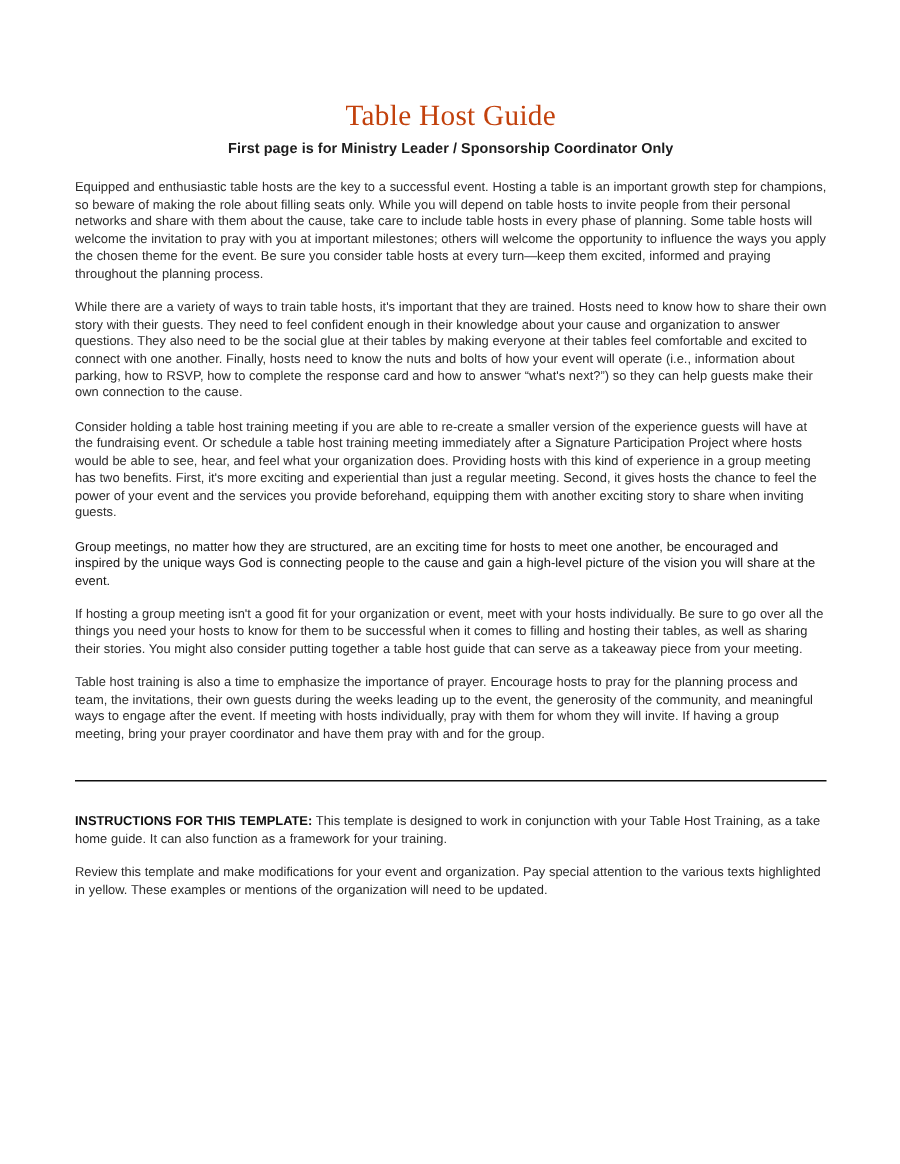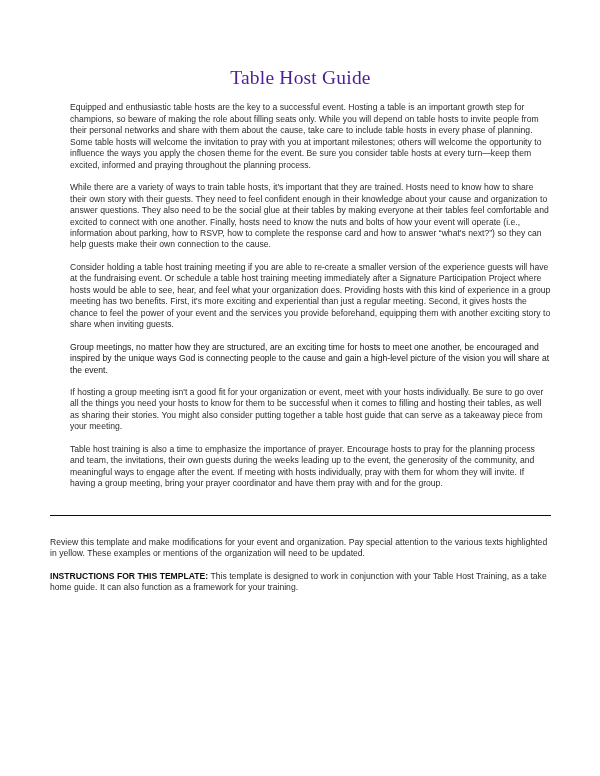--- a/index.html
+++ b/index.html
@@ -18,40 +18,39 @@
   .content {
     position: absolute;
     left: 50px;
     top: 0;
     width: 501px;
   }
   .doc-title {
     font-family: "Liberation Serif", "DejaVu Serif", serif;
     font-size: 19.5px;
     font-weight: normal;
-    color: #4c1d95;
+    color: #c2410c;
     text-align: center;
     letter-spacing: 0.2px;
     margin: 0;
     padding-top: 68px;
     line-height: 1.05;
   }
   .doc-subtitle {
     font-family: "Liberation Sans", "DejaVu Sans", sans-serif;
     font-size: 9.6px;
     font-weight: bold;
     color: #1c1c1c;
     text-align: center;
     margin: 0;
     padding-top: 6px;
     letter-spacing: 0.05px;
   }
   .body-block {
     padding-top: 14px;
-    margin-left: 20px;
   }
   p.para {
     font-family: "Liberation Sans", "DejaVu Sans", sans-serif;
     font-size: 8.6px;
     line-height: 11.45px;
     color: #2b2b2b;
     margin: 0 0 11px 0;
     text-align: left;
     word-spacing: 0.1px;
   }
@@ -79,39 +78,40 @@
   }
 </style>
 </head>
 <body>
 
 <div class="page">
   <div class="content">
 
     <h1 class="doc-title">Table Host Guide</h1>
 
+    <h2 class="doc-subtitle">First page is for Ministry Leader / Sponsorship Coordinator Only</h2>
 
     <div class="body-block">
       <p class="para">Equipped and enthusiastic table hosts are the key to a successful event. Hosting a table is an important growth step for champions, so beware of making the role about filling seats only. While you will depend on table hosts to invite people from their personal networks and share with them about the cause, take care to include table hosts in every phase of planning. Some table hosts will welcome the invitation to pray with you at important milestones; others will welcome the opportunity to influence the ways you apply the chosen theme for the event. Be sure you consider table hosts at every turn—keep them excited, informed and praying throughout the planning process.</p>
 
       <p class="para">While there are a variety of ways to train table hosts, it's important that they are trained. Hosts need to know how to share their own story with their guests. They need to feel confident enough in their knowledge about your cause and organization to answer questions. They also need to be the social glue at their tables by making everyone at their tables feel comfortable and excited to connect with one another. Finally, hosts need to know the nuts and bolts of how your event will operate (i.e., information about parking, how to RSVP, how to complete the response card and how to answer “what's next?”) so they can help guests make their own connection to the cause.</p>
 
       <p class="para">Consider holding a table host training meeting if you are able to re-create a smaller version of the experience guests will have at the fundraising event. Or schedule a table host training meeting immediately after a Signature Participation Project where hosts would be able to see, hear, and feel what your organization does. Providing hosts with this kind of experience in a group meeting has two benefits. First, it's more exciting and experiential than just a regular meeting. Second, it gives hosts the chance to feel the power of your event and the services you provide beforehand, equipping them with another exciting story to share when inviting guests.</p>
 
       <p class="para bold">Group meetings, no matter how they are structured, are an exciting time for hosts to meet one another, be encouraged and inspired by the unique ways God is connecting people to the cause and gain a high-level picture of the vision you will share at the event.</p>
 
       <p class="para">If hosting a group meeting isn't a good fit for your organization or event, meet with your hosts individually. Be sure to go over all the things you need your hosts to know for them to be successful when it comes to filling and hosting their tables, as well as sharing their stories. You might also consider putting together a table host guide that can serve as a takeaway piece from your meeting.</p>
 
       <p class="para">Table host training is also a time to emphasize the importance of prayer. Encourage hosts to pray for the planning process and team, the invitations, their own guests during the weeks leading up to the event, the generosity of the community, and meaningful ways to engage after the event. If meeting with hosts individually, pray with them for whom they will invite. If having a group meeting, bring your prayer coordinator and have them pray with and for the group.</p>
     </div>
 
     <div class="rule-wrap">
       <hr class="rule">
     </div>
 
     <div class="instructions-block">
+      <p class="para"><span class="lead-bold">INSTRUCTIONS FOR THIS TEMPLATE:</span><span> This template is designed to work in conjunction with your Table Host Training, as a take home guide. It can also function as a framework for your training.</span></p>
+
       <p class="para">Review this template and make modifications for your event and organization. Pay special attention to the various texts highlighted in yellow. These examples or mentions of the organization will need to be updated.</p>
-
-      <p class="para"><span class="lead-bold">INSTRUCTIONS FOR THIS TEMPLATE:</span><span> This template is designed to work in conjunction with your Table Host Training, as a take home guide. It can also function as a framework for your training.</span></p>
     </div>
 
   </div>
 </div>
 
 </body></html>

